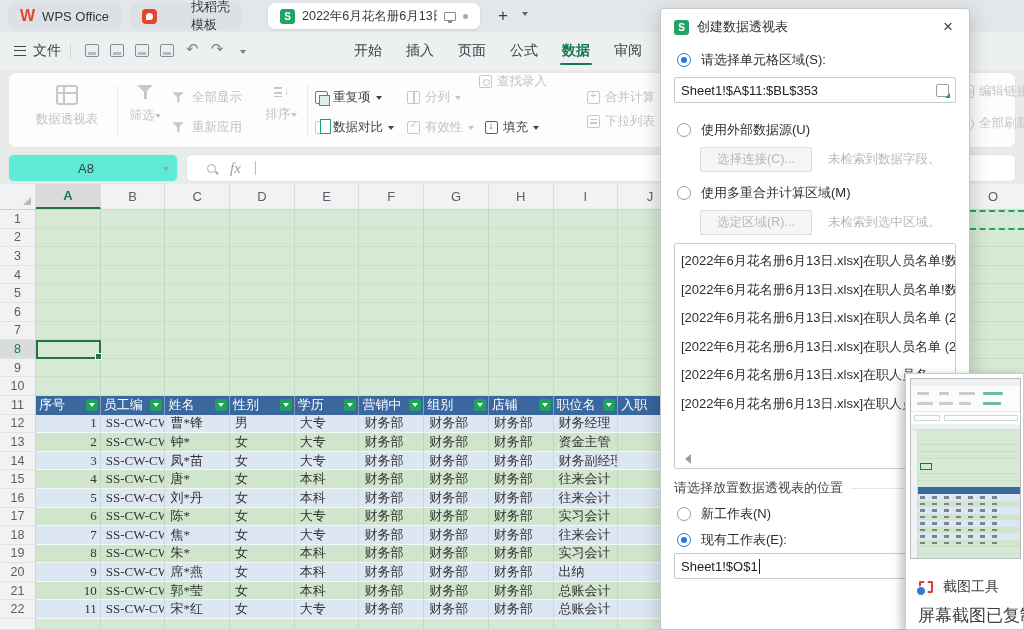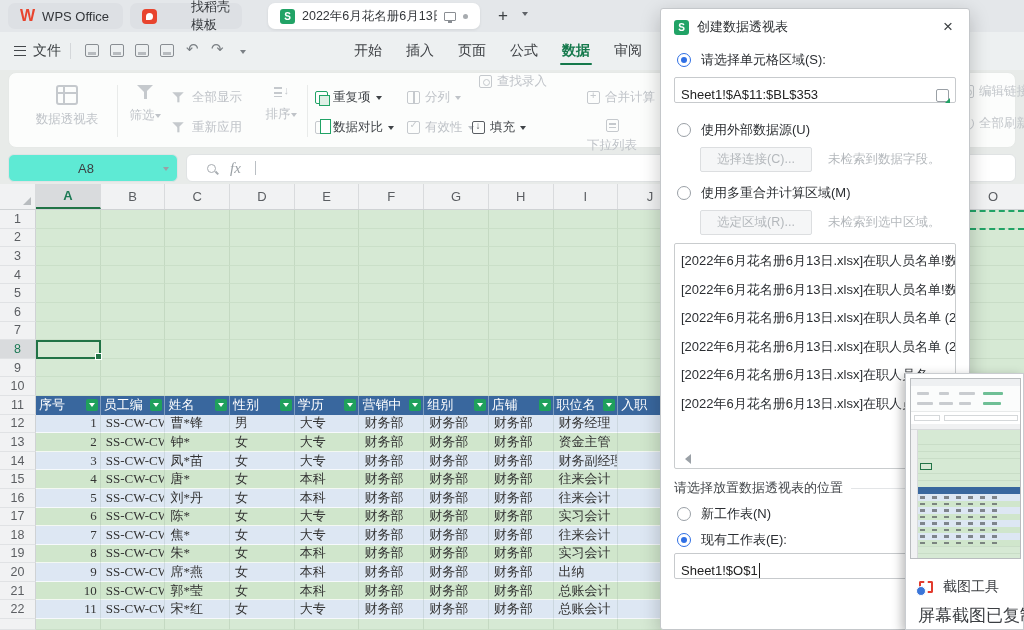--- a/index.html
+++ b/index.html
@@ -115,21 +115,21 @@
   .dlg { position:absolute; left:660px; top:8px; width:310px; height:622px; background:#fff; border:1px solid #c4c7ca; border-radius:3px; box-shadow:0 6px 20px rgba(0,0,0,.22); z-index:10; overflow:hidden; padding:0 13px; }
   .dlg-tb { height:30px; display:flex; align-items:center; gap:8px; padding-top:6px; }
   .dlg-title { font-size:13px; color:#2b2e31; flex:1; }
   .dlg-close { font-size:17px; color:#3c4043; padding:0 3px; }
   .sec { display:flex; align-items:center; gap:8px; margin-top:6px; font-size:13px; color:#43474b; }
   .sec .line { flex:1; height:1px; background:#e3e5e7; }
   .ra { display:flex; align-items:center; gap:10px; font-size:13px; color:#2b2e32; }
   .radio { width:14px; height:14px; border:1.5px solid #9aa0a6; border-radius:50%; position:relative; flex:0 0 14px; margin-left:3px; }
   .radio.sel { border-color:#2f6fe4; }
   .radio.sel::after { content:""; position:absolute; left:3px; top:3px; width:6px; height:6px; border-radius:50%; background:#2f6fe4; }
-  .inp { height:26px; border:1px solid #c7cacd; border-radius:2px; display:flex; align-items:flex-end; padding:0 6px; font-size:13px; color:#222; }
+  .inp { height:26px; border:1px solid #c7cacd; border-radius:2px; display:flex; align-items:center; padding:0 6px; font-size:13px; color:#222; }
   .picker { width:13px; height:13px; border:1.5px solid #9aa0a6; border-radius:2px; position:relative; margin-left:auto; }
   .picker::after { content:""; position:absolute; right:-2px; bottom:-2px; border-left:5px solid transparent; border-bottom:5px solid #21a366; }
   .gbtn-row { display:flex; align-items:center; margin-top:8px; }
   .gbtn { width:112px; height:25px; margin-left:26px; background:#f5f6f7; border:1px solid #dcdee0; border-radius:2px; color:#b4b8bc; font-size:12.5px; display:flex; align-items:center; justify-content:center; }
   .hint { margin-left:16px; font-size:12.5px; color:#b4b8bc; }
   .lbox { margin-top:8px; height:226px; border:1px solid #c9ccce; border-radius:2px; overflow:hidden; position:relative; padding-top:3px; }
   .litem { height:28.5px; line-height:28.5px; padding-left:6px; font-size:13px; color:#2b2e32; white-space:nowrap; overflow:hidden; }
   .hscroll-arrow { position:absolute; left:5px; bottom:4px; width:0; height:0; border:5px solid transparent; border-right:6px solid #9aa0a6; }
   .dest-inp { margin-top:4px; }
   .cursor { width:1px; height:15px; background:#222; margin-left:1px; }
@@ -250,30 +250,30 @@
     </div>
     <div class="rb" style="left:398px; top:46px;">
       <span class="mi mi-valid"></span>
       <span>有效性</span>
         <span class="caret"></span>
     </div>
     <div class="rb" style="left:470px; top:0;">
       <span class="mi mi-look"></span>
       <span>查找录入</span>
     </div>
-    <div class="rb on" style="left:463px; top:46px;">
+    <div class="rb on" style="left:476px; top:46px;">
       <span class="mi d mi-fill"></span>
       <span>填充</span>
         <span class="caret"></span>
     </div>
     <div class="rb" style="left:578px; top:16px;">
       <span class="mi mi-cons"></span>
       <span>合并计算</span>
     </div>
-    <div class="rb" style="left:578px; top:46px;flex-direction:column;">
+    <div class="rb" style="left:578px; top:40px;">
       <span class="mi mi-ddl"></span>
       <span>下拉列表</span>
     </div>
 
     <div class="rb-sliver" style="left:952px; top:10px;">
       <span class="mi mi-look"></span>
       <span>编辑链接</span>
     </div>
     <div class="rb-sliver" style="left:952px; top:42px;">
       <span class="mi mi-ref"></span>

